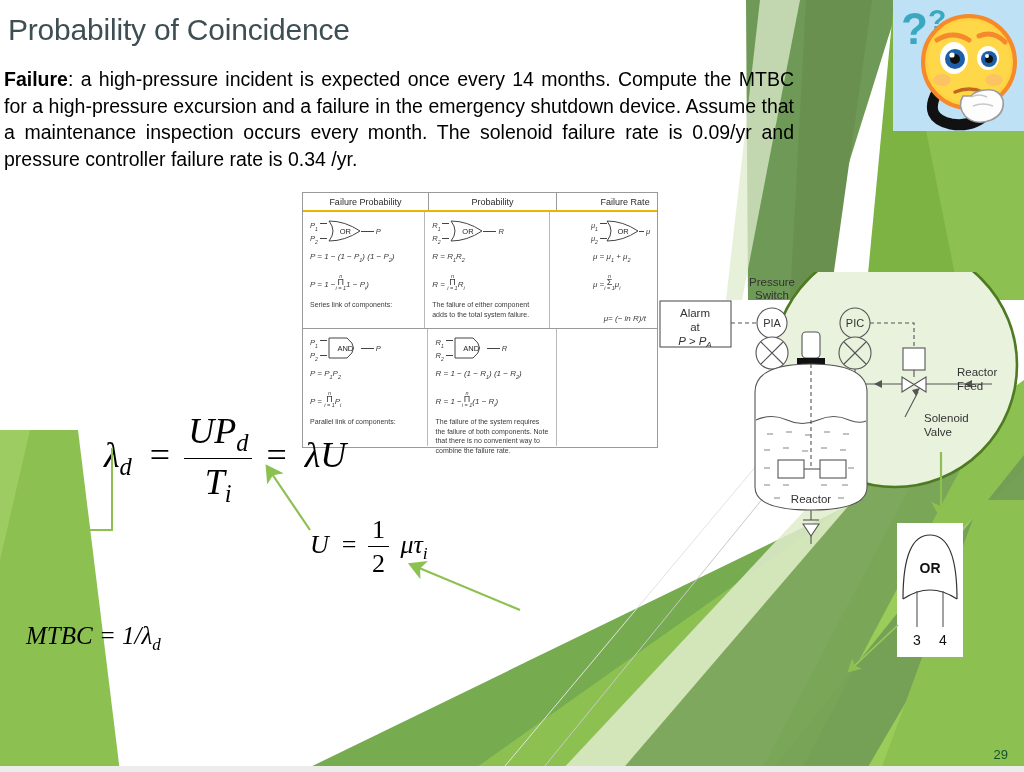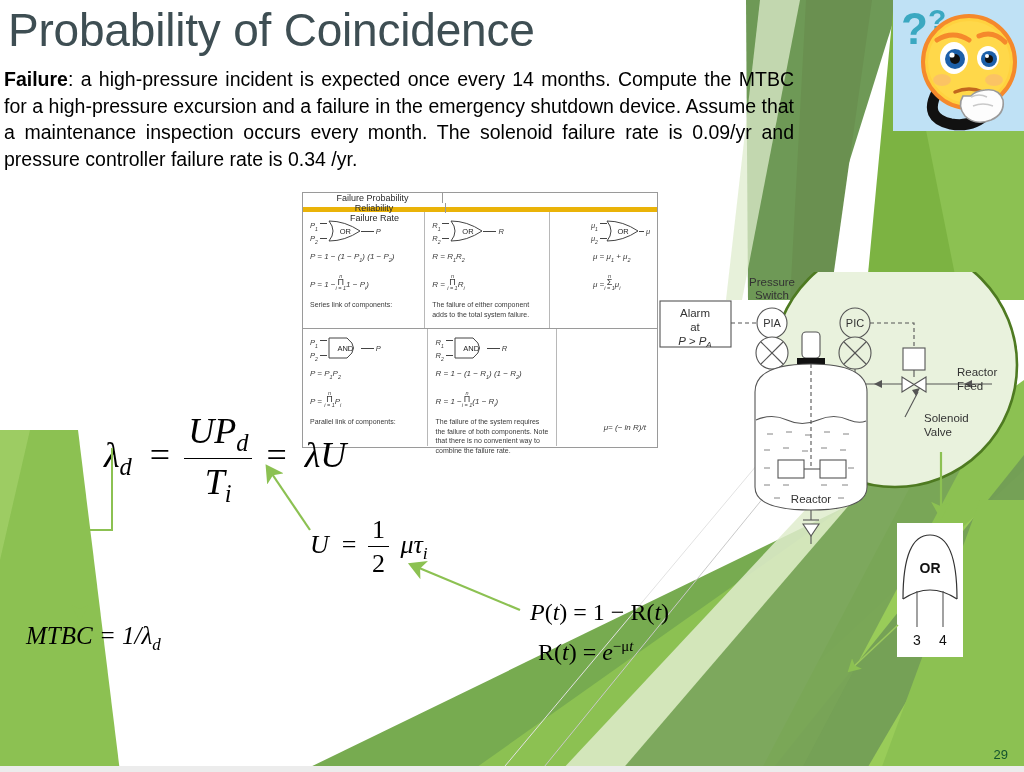--- a/index.html
+++ b/index.html
@@ -13,21 +13,21 @@
     position: relative;
     width: 1024px; height: 772px;
     background: #ffffff;
     overflow: hidden;
   }
   .bg-layer { position: absolute; inset: 0; width: 1024px; height: 772px; pointer-events: none; }
 
   
   #title {
     position: absolute; left: 8px; top: 8px;
-    font-size: 46px; line-height: 44px;
+    font-size: 30px; line-height: 44px;
     color: #3E4E53; letter-spacing: -0.2px;
     font-weight: 400; white-space: nowrap;
   }
 
   
   #question {
     position: absolute; left: 4px; top: 66px; width: 790px;
     font-size: 19.5px; line-height: 26.6px;
     color: #000; text-align: justify;
     text-justify: inter-word;
@@ -38,22 +38,21 @@
   #ref-table {
     position: absolute; left: 302px; top: 192px;
     width: 356px; height: 256px;
     background: #fff;
     border: 1px solid #9a9a9a;
     font-size: 7px;
     color: #3a3a3a;
   }
   #ref-table .hdr {
     display: flex; height: 19px;
-    border-bottom: 5px solid #eab308;
-    flex-direction: column;
+    border-bottom: 2px solid #eab308;
   }
   #ref-table .hdr > div {
     display: flex; align-items: center; justify-content: center;
     font-size: 9px; color: #2a2a2a;
   }
   #ref-table .c1 { width: 140px; border-right: 1px solid #9a9a9a; }
   #ref-table .c2 { width: 143px; border-right: 1px solid #9a9a9a; }
   #ref-table .c3 { width: 71px; margin-left: 36px; }
 
   #ref-table .rowband { display: flex; }
@@ -153,21 +152,21 @@
 
   <div id="title">Probability of Coincidence</div>
 
   <div id="question">
     <b>Failure</b><span>: a high-pressure incident is expected once every 14 months. Compute the MTBC for a high-pressure excursion and a failure in the emergency shutdown device. Assume that a maintenance inspection occurs every month. The solenoid failure rate is 0.09/yr and pressure controller failure rate is 0.34 /yr.</span>
   </div>
 
   <div id="ref-table">
     <div class="hdr">
       <div class="c1">Failure Probability</div>
-      <div class="c2">Reliability</div>
+      <div class="c2">Probability</div>
       <div class="c3">Failure Rate</div>
     </div>
 
     <div class="rowband r1">
       <div class="cell c1">
         <div class="gate-row">
           <div class="gate-ins">
             <span><i>P</i><sub>1</sub></span>
               <span><i>P</i><sub>2</sub></span>
           </div>
@@ -264,21 +263,21 @@
             <span class="lbl">AND</span>
           </div>
           <div class="gate-out"></div>
           <span class="gate-outlbl">R</span>
         </div>
         <div class="eq"><i>R</i> = 1 − (1 − <i>R</i><sub>1</sub>) (1 − <i>R</i><sub>2</sub>)</div>
         <div class="eq"><i>R</i> = 1 −<span class="prodblk"><span class="n">n</span><span class="sym">Π</span><span class="i">i = 1</span></span>(1 − <i>R</i><sub>i</sub>)</div>
         <div class="note">The failure of the system requires the failure of both components. Note that there is no convenient way to combine the failure rate.</div>
       </div>
 
-      <div class="cell c3" style="display:flex;align-items:flex-end;justify-content:center">
+      <div class="cell c3" style="display:flex;align-items:flex-start;justify-content:center">
         <div class="eq" style="margin-top:-22px">μ= (− ln <i>R</i>)/<i>t</i></div>
       </div>
     </div>
   </div>
 
   <svg id="pfd" viewBox="0 0 372 290" xmlns="http://www.w3.org/2000/svg">
     <g fill="none" stroke="#555" stroke-width="1.1">
 
       <circle cx="243" cy="93" r="122" fill="#e9f2dd" stroke="#4E7A21" stroke-width="2.6"></circle>
 
@@ -406,28 +405,20 @@
   <div class="mathbox serif" id="eq-u">
     <span class="ital">U</span>
     <span>&nbsp;=</span>
     <span class="frac">
       <span class="num">1</span>
       <span class="den">2</span>
     </span>
     <span class="ital">μτ<sub>i</sub></span>
   </div>
 
-  <div class="mathbox serif" id="eq-pt">
-    <div>
-      <span class="ital">P</span>(<span class="ital">t</span>) = 1 − R(<span class="ital">t</span>)
-    </div>
-    <div style="padding-left:8px">
-      R(<span class="ital">t</span>) = <span class="ital">e</span><sup style="font-size:0.62em">−μ<i>t</i></sup>
-    </div>
-  </div>
 
   <div class="mathbox serif ital" id="eq-mtbc">
     MTBC = 1/λ<sub style="font-style:italic">d</sub>
   </div>
 
   <svg class="arrowlayer" viewBox="0 0 1024 772" xmlns="http://www.w3.org/2000/svg">
     <defs>
       <marker id="ah" markerWidth="9" markerHeight="9" refX="6" refY="4.5" orient="auto">
         <path d="M0,0 L8,4.5 L0,9 L2,4.5 Z" fill="#8CC152"></path>
       </marker>

